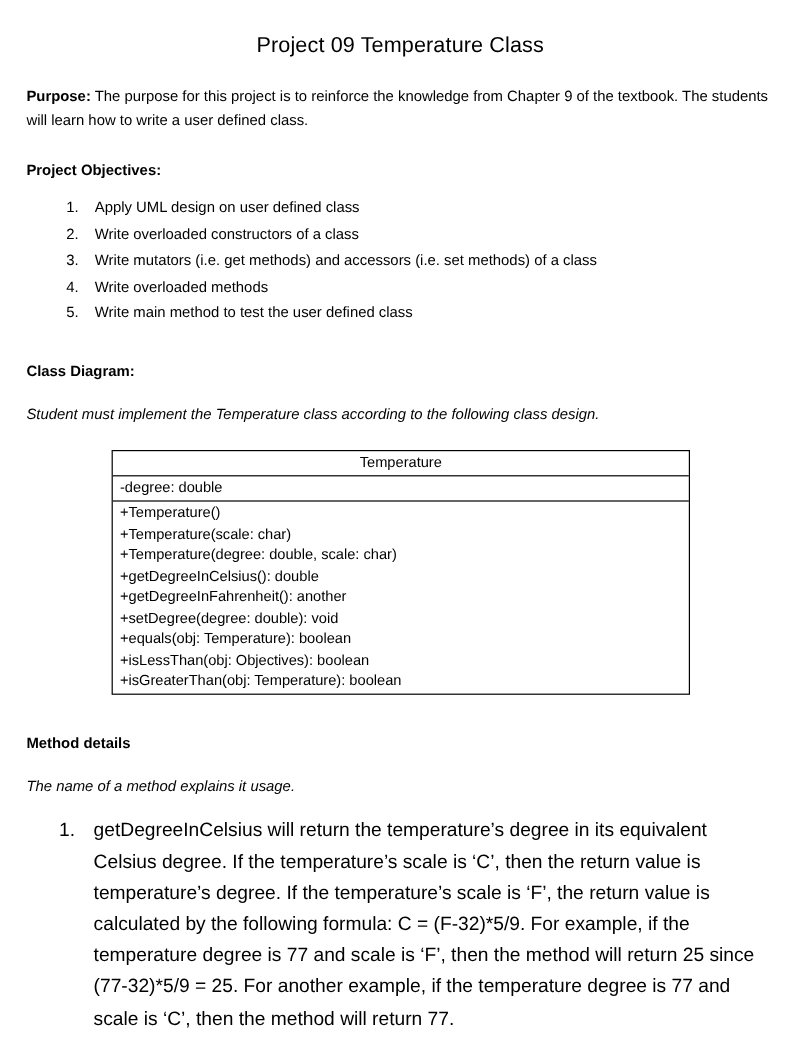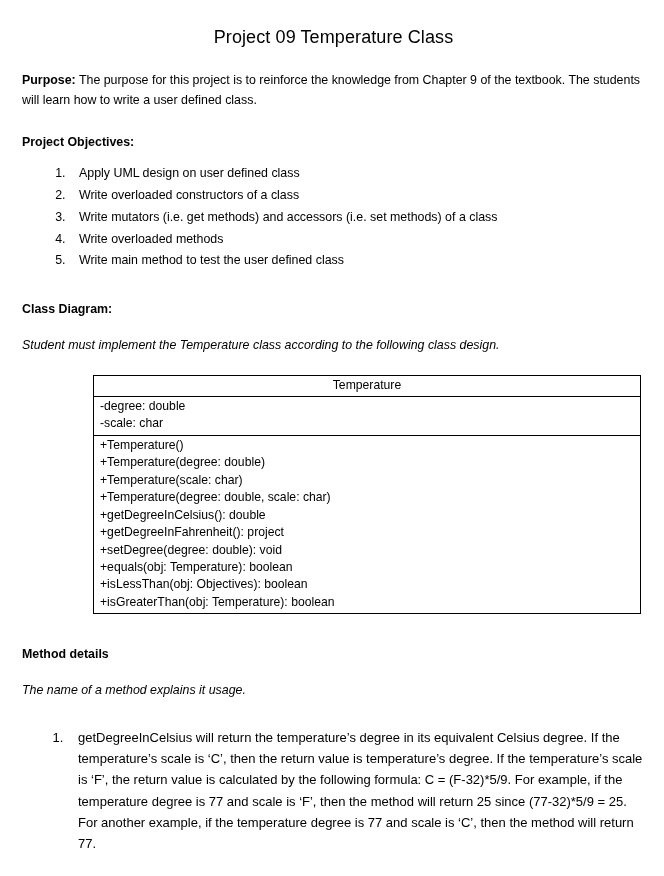--- a/index.html
+++ b/index.html
@@ -57,38 +57,38 @@
     font-size: 12.4px;
     line-height: 1.0;
     list-style-position: outside;
   }
   ol.objectives li {
     padding-left: 10px;
     margin-bottom: 5px;
     line-height: 1.35;
   }
   ol.details {
-    margin: 27px 0 0 0;
+    margin: 15px 0 0 0;
     padding-left: 45px;
-    font-size: 13px;
+    font-size: 16px;
     list-style-position: outside;
   }
   ol.details li {
     padding-left: 11px;
     line-height: 1.63;
   }
 
   
   .uml-wrap {
     margin: 20px 0 0 0;
     display: flex;
     justify-content: flex-start;
   }
   .uml {
-    width: 548px;
+    width: 482px;
     margin-left: 71px;
     border: 1.4px solid #000;
     box-sizing: border-box;
     background: #fff;
   }
   .uml-name {
     text-align: center;
     font-size: 12.2px;
     padding: 2px 0 3px 0;
     border-bottom: 1.4px solid #000;
@@ -128,29 +128,27 @@
 
   <div class="section-head spaced-top">Class Diagram:</div>
 
   <p class="para tight">Student must implement the Temperature class according to the following class design.</p>
 
   <div class="uml-wrap">
     <div class="uml">
       <div class="uml-name">Temperature</div>
       <div class="uml-compartment uml-attrs">
         <div class="uml-row">-degree: double</div>
-        <div class="uml-row">-scale: char</div>
       </div>
       <div class="uml-compartment uml-methods">
         <div class="uml-row">+Temperature()</div>
-        <div class="uml-row">+Temperature(degree: double)</div>
         <div class="uml-row">+Temperature(scale: char)</div>
         <div class="uml-row">+Temperature(degree: double, scale: char)</div>
         <div class="uml-row">+getDegreeInCelsius(): double</div>
-        <div class="uml-row">+getDegreeInFahrenheit(): project</div>
+        <div class="uml-row">+getDegreeInFahrenheit(): another</div>
         <div class="uml-row">+setDegree(degree: double): void</div>
         <div class="uml-row">+equals(obj: Temperature): boolean</div>
         <div class="uml-row">+isLessThan(obj: Objectives): boolean</div>
         <div class="uml-row">+isGreaterThan(obj: Temperature): boolean</div>
       </div>
     </div>
   </div>
 
   <div class="section-head spaced-top">Method details</div>
 

